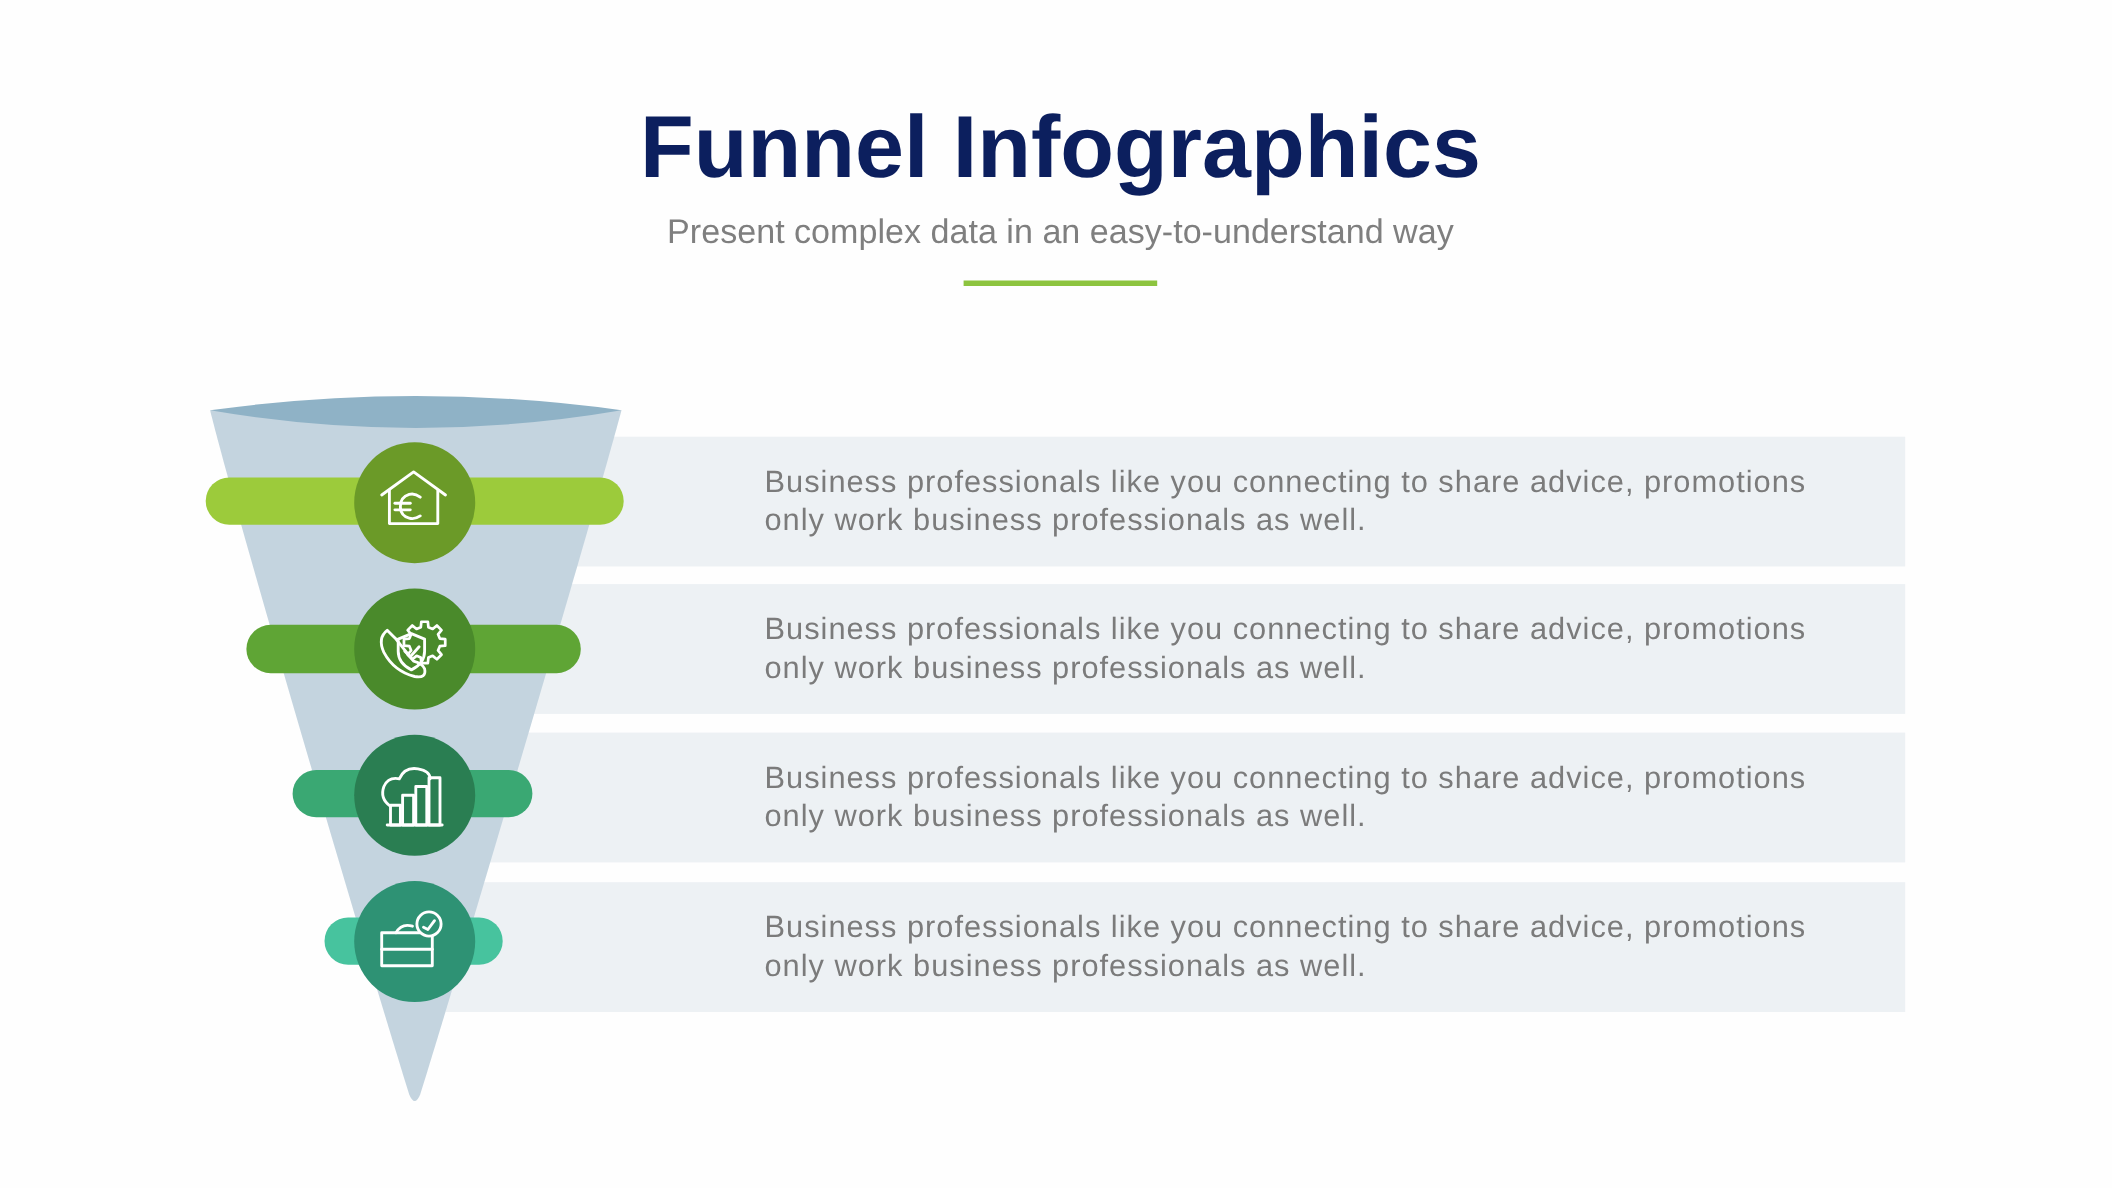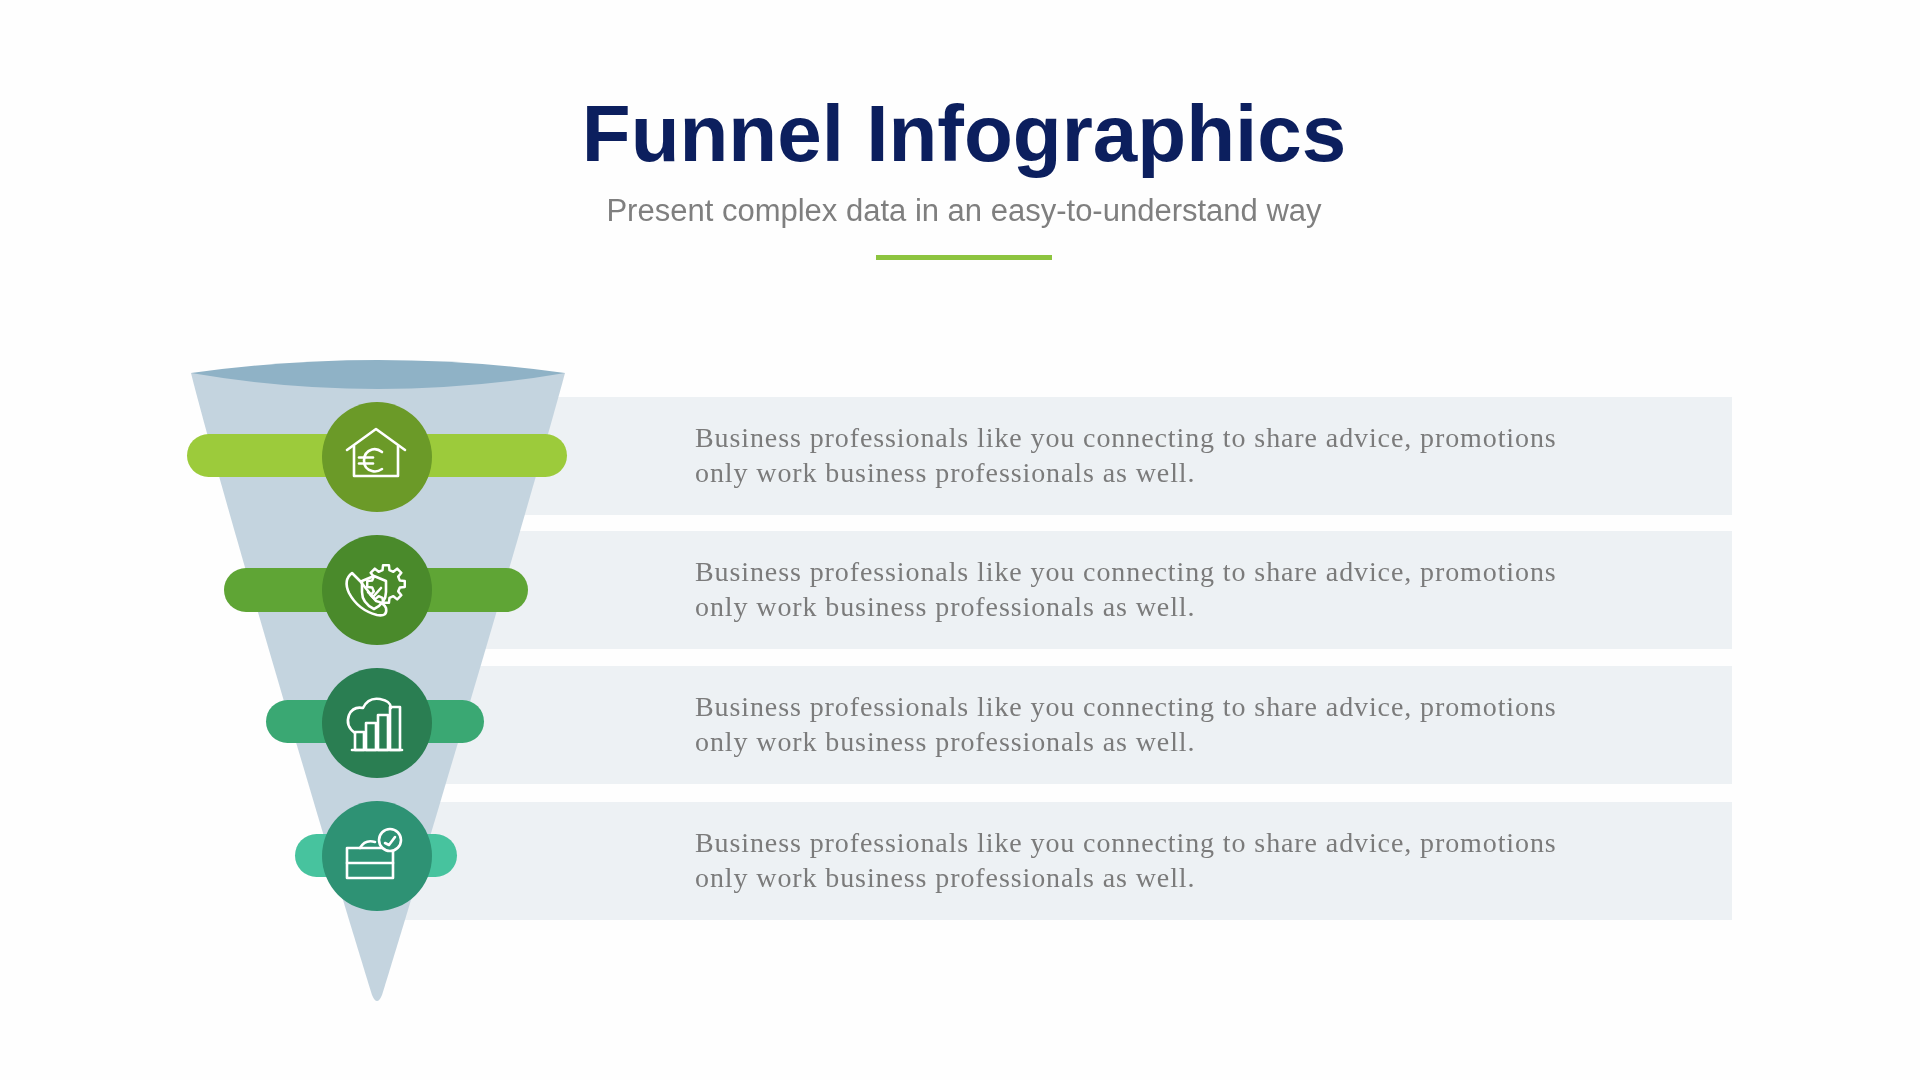--- a/index.html
+++ b/index.html
@@ -52,21 +52,21 @@
       left: 405px;
       width: 1327px;
       height: 118px;
       background: #edf1f4;
       box-sizing: border-box;
       padding-left: 290px;
       padding-top: 23px;
       z-index: 1;
     }
     .band-line {
-      font-family: Liberation Serif, serif;
+      font-family: Liberation Sans, sans-serif;
       font-size: 28px;
       line-height: 35px;
       letter-spacing: 0.9px;
       color: #7b7b7b;
       white-space: nowrap;
     }
     .funnel-graphic {
       position: absolute;
       left: 150px;
       top: 340px;

